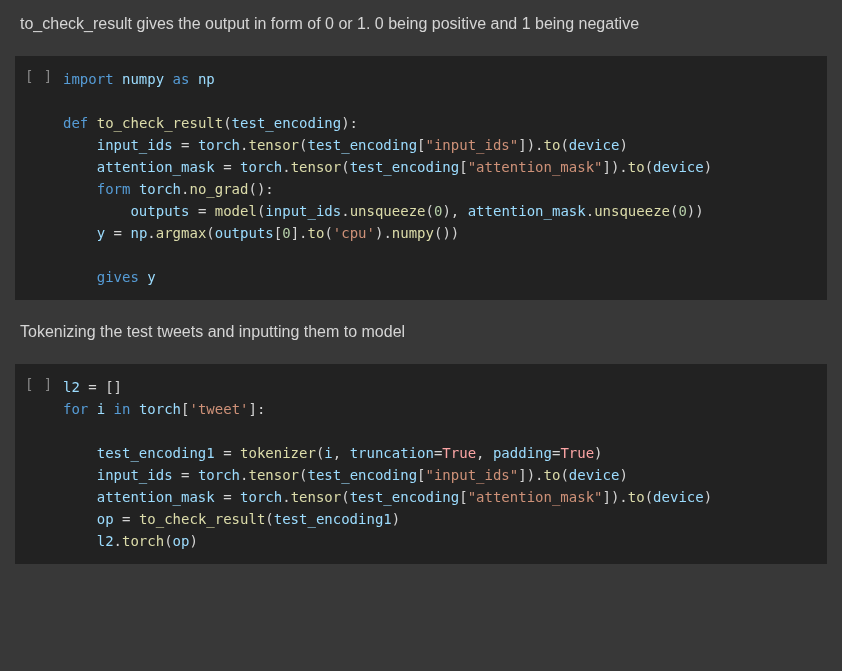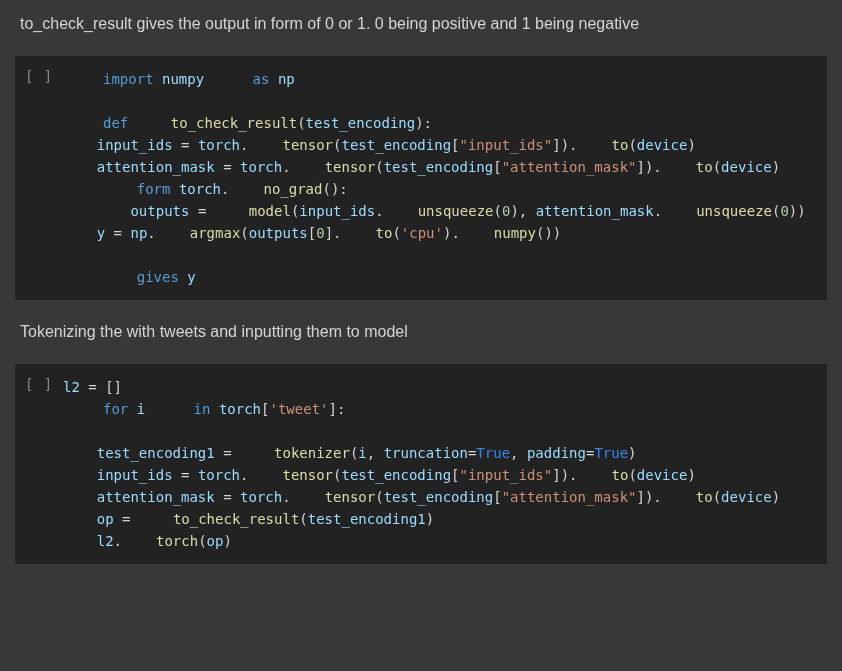--- a/index.html
+++ b/index.html
@@ -38,26 +38,26 @@
   .code-area {
     flex: 1 1 auto;
     padding: 12px 10px 12px 0;
     font-family: "Consolas", "Menlo", monospace;
     font-size: 14px;
     line-height: 22px;
     white-space: pre;
     overflow-x: auto;
   }
   
-  .tk-kw   { color: #569cd6; margin-left: 40px; }            
-  .tk-fn   { color: #dcdcaa; margin-left: 34px; }            
+  .tk-kw   { color: #569cd6; }            
+  .tk-fn   { color: #dcdcaa; }            
   .tk-id   { color: #9cdcfe; }            
   .tk-str  { color: #ce9178; }            
   .tk-num  { color: #b5cea8; }            
-  .tk-bool { color: #3b82f6; }            
+  .tk-bool { color: #fca5a5; }            
   .tk-op   { color: #d4d4d4; }            
   .tk-pl   { color: #d4d4d4; }            
 </style>
 </head>
 <body>
 
 <div class="text-cell">
   <span>to_check_result gives the output in form of 0 or 1. 0 being positive and 1 being negative</span>
 </div>
 
@@ -70,21 +70,21 @@
 <span class="tk-pl">    </span><span class="tk-id">attention_mask</span><span class="tk-op"> = </span><span class="tk-id">torch</span><span class="tk-op">.</span><span class="tk-fn">tensor</span><span class="tk-op">(</span><span class="tk-id">test_encoding</span><span class="tk-op">[</span><span class="tk-str">"attention_mask"</span><span class="tk-op">]).</span><span class="tk-fn">to</span><span class="tk-op">(</span><span class="tk-id">device</span><span class="tk-op">)</span>
 <span class="tk-pl">    </span><span class="tk-kw">form</span><span class="tk-pl"> </span><span class="tk-id">torch</span><span class="tk-op">.</span><span class="tk-fn">no_grad</span><span class="tk-op">():</span>
 <span class="tk-pl">        </span><span class="tk-id">outputs</span><span class="tk-op"> = </span><span class="tk-fn">model</span><span class="tk-op">(</span><span class="tk-id">input_ids</span><span class="tk-op">.</span><span class="tk-fn">unsqueeze</span><span class="tk-op">(</span><span class="tk-num">0</span><span class="tk-op">), </span><span class="tk-id">attention_mask</span><span class="tk-op">.</span><span class="tk-fn">unsqueeze</span><span class="tk-op">(</span><span class="tk-num">0</span><span class="tk-op">))</span>
 <span class="tk-pl">    </span><span class="tk-id">y</span><span class="tk-op"> = </span><span class="tk-id">np</span><span class="tk-op">.</span><span class="tk-fn">argmax</span><span class="tk-op">(</span><span class="tk-id">outputs</span><span class="tk-op">[</span><span class="tk-num">0</span><span class="tk-op">].</span><span class="tk-fn">to</span><span class="tk-op">(</span><span class="tk-str">'cpu'</span><span class="tk-op">).</span><span class="tk-fn">numpy</span><span class="tk-op">())</span>
 
 <span class="tk-pl">    </span><span class="tk-kw">gives</span><span class="tk-pl"> </span><span class="tk-id">y</span>
 </div>
 </div>
 
 <div class="text-cell">
-  <span>Tokenizing the with tweets and inputting them to model</span>
+  <span>Tokenizing the test tweets and inputting them to model</span>
 </div>
 
 <div class="code-cell">
   <div class="gutter">[ ]</div>
   <div class="code-area"><span class="tk-id">l2</span><span class="tk-op"> = []</span>
 <span class="tk-kw">for</span><span class="tk-pl"> </span><span class="tk-id">i</span><span class="tk-pl"> </span><span class="tk-kw">in</span><span class="tk-pl"> </span><span class="tk-id">torch</span><span class="tk-op">[</span><span class="tk-str">'tweet'</span><span class="tk-op">]:</span>
 
 <span class="tk-pl">    </span><span class="tk-id">test_encoding1</span><span class="tk-op"> = </span><span class="tk-fn">tokenizer</span><span class="tk-op">(</span><span class="tk-id">i</span><span class="tk-op">, </span><span class="tk-id">truncation</span><span class="tk-op">=</span><span class="tk-bool">True</span><span class="tk-op">, </span><span class="tk-id">padding</span><span class="tk-op">=</span><span class="tk-bool">True</span><span class="tk-op">)</span>
 <span class="tk-pl">    </span><span class="tk-id">input_ids</span><span class="tk-op"> = </span><span class="tk-id">torch</span><span class="tk-op">.</span><span class="tk-fn">tensor</span><span class="tk-op">(</span><span class="tk-id">test_encoding</span><span class="tk-op">[</span><span class="tk-str">"input_ids"</span><span class="tk-op">]).</span><span class="tk-fn">to</span><span class="tk-op">(</span><span class="tk-id">device</span><span class="tk-op">)</span>
 <span class="tk-pl">    </span><span class="tk-id">attention_mask</span><span class="tk-op"> = </span><span class="tk-id">torch</span><span class="tk-op">.</span><span class="tk-fn">tensor</span><span class="tk-op">(</span><span class="tk-id">test_encoding</span><span class="tk-op">[</span><span class="tk-str">"attention_mask"</span><span class="tk-op">]).</span><span class="tk-fn">to</span><span class="tk-op">(</span><span class="tk-id">device</span><span class="tk-op">)</span>

